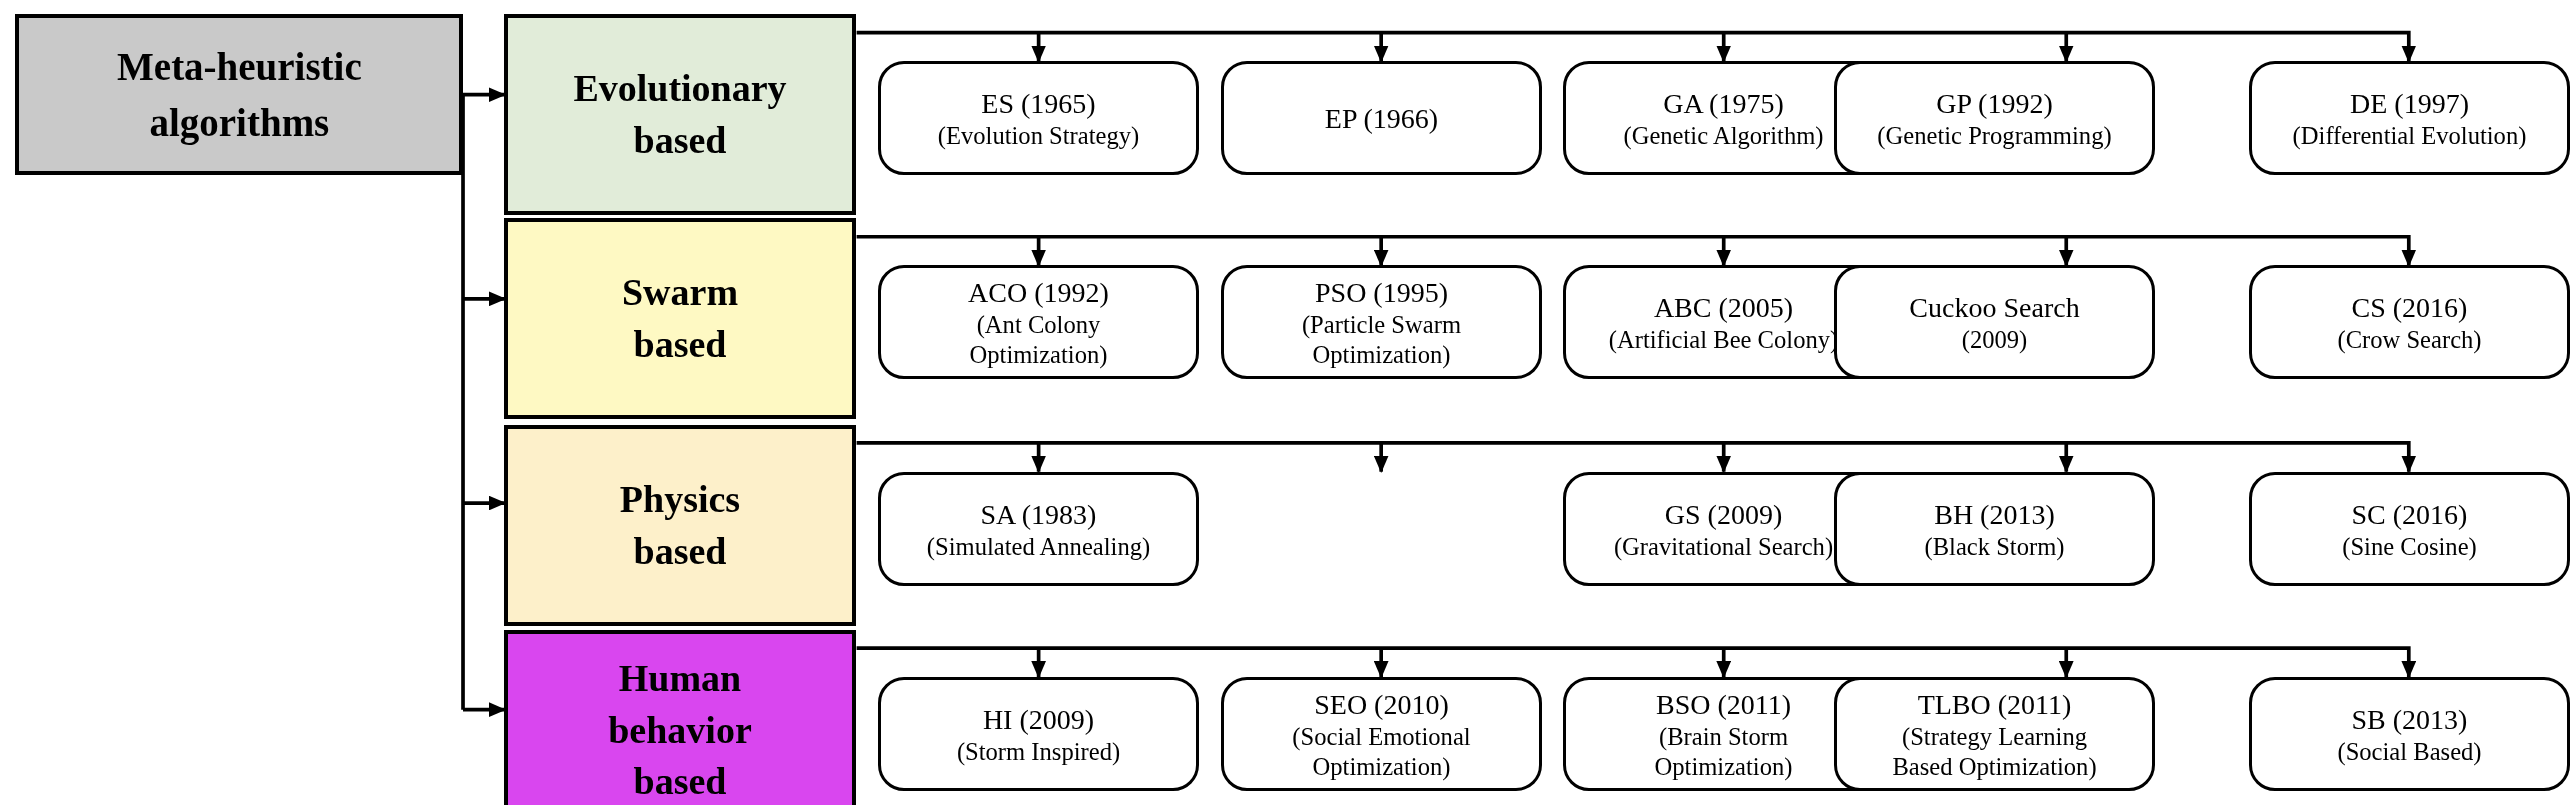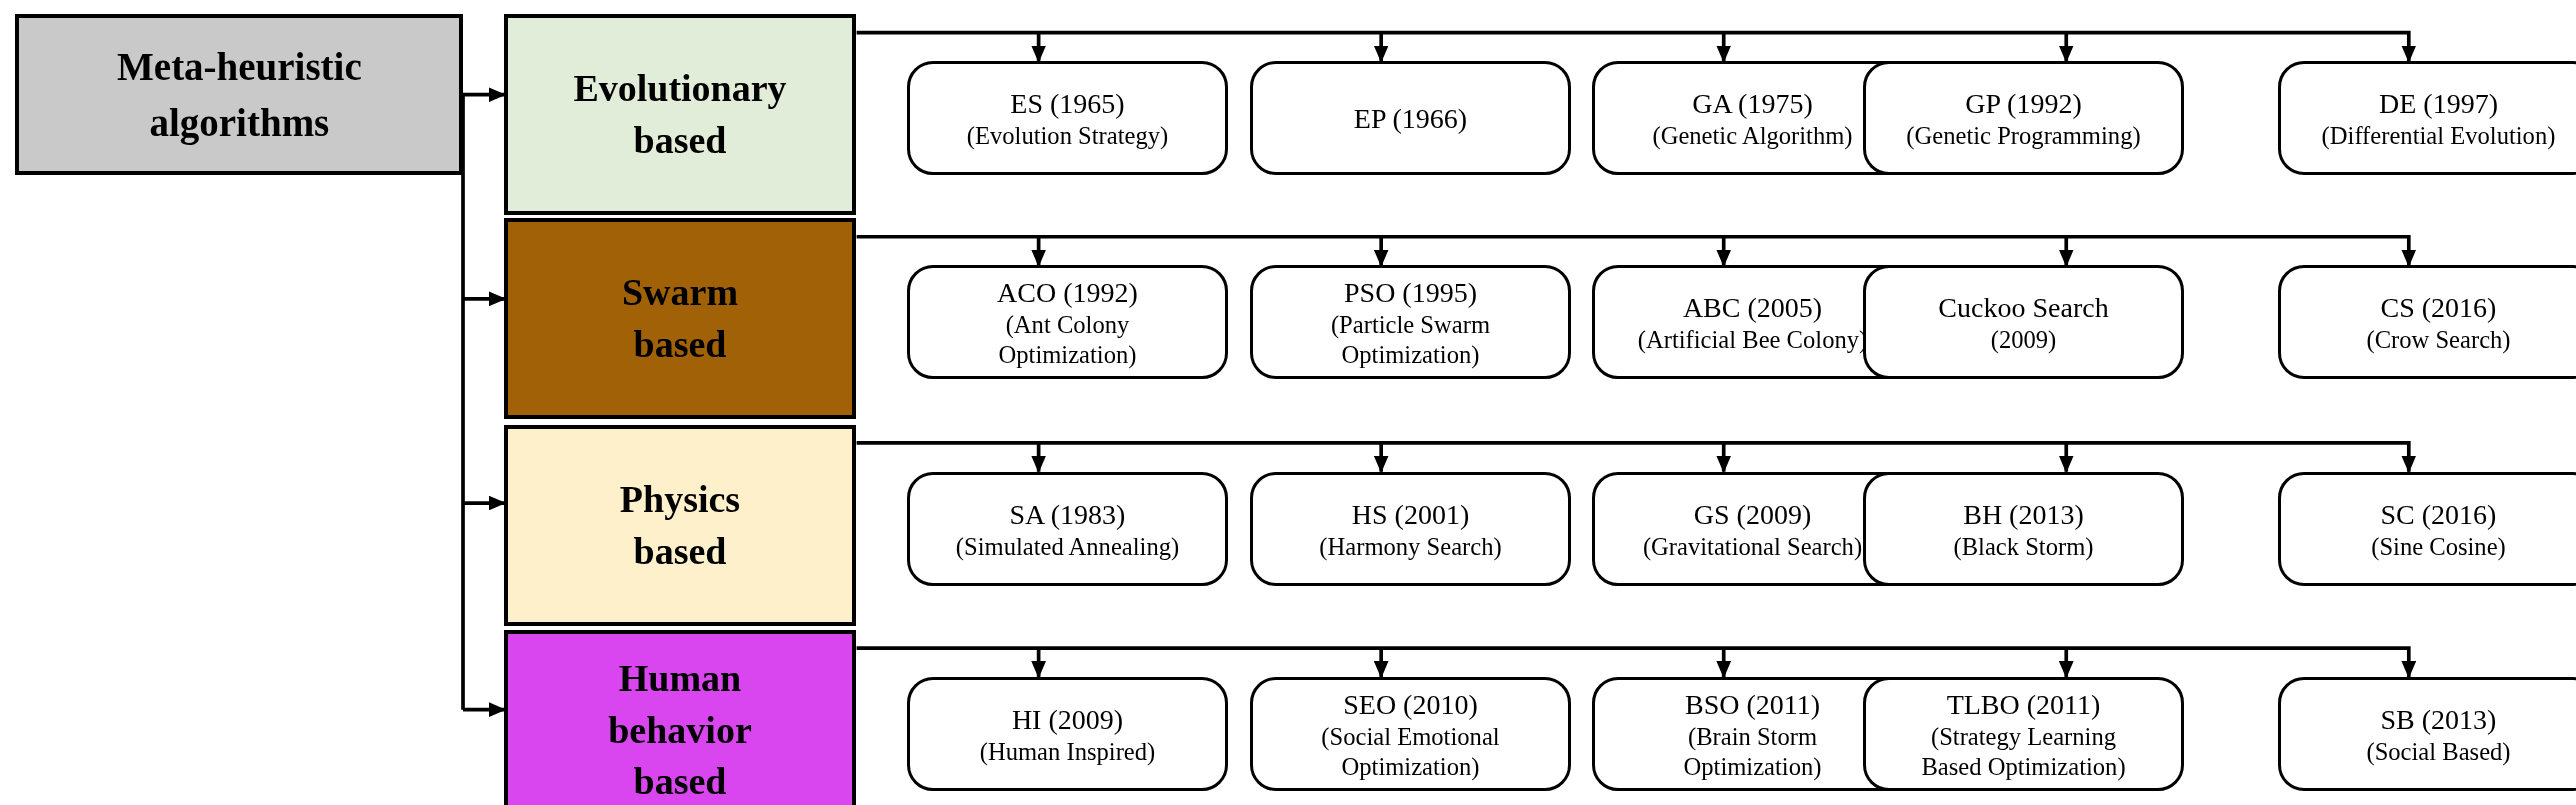--- a/index.html
+++ b/index.html
@@ -28,21 +28,21 @@
   .leaf{
     width:321px;height:114px;
     background:#ffffff;border:3.7px solid #000;border-radius:26px;
     padding:3.7px 8.6px;
   }
   .leaf-main{font-size:28px;line-height:1.25;white-space:pre-line;}
   .leaf-sub{font-size:24.6px;line-height:1.22;white-space:pre-line;}
   
   .r0{--t:14px}.r1{--t:218px}.r2{--t:425px}.r3{--t:630px}
   .cat-box{top:var(--t);}
-  .leaf{top:calc(var(--t) + 47px);margin-left:29px;}
+  .leaf{top:calc(var(--t) + 47px);}
   
   .c0{left:878px}.c1{left:1221px}.c2{left:1563px}.c3{left:1834px}.c4{left:2249px}
 </style>
 </head>
 <body>
 
 <div id="stage">
 
   <svg id="wires" viewBox="0 0 4187 1309" xmlns="http://www.w3.org/2000/svg">
     <defs>
@@ -102,21 +102,21 @@
   </div>
   <div class="box leaf r0 c3">
     <div class="leaf-main">GP (1992)</div>
     <div class="leaf-sub">(Genetic Programming)</div>
   </div>
   <div class="box leaf r0 c4">
     <div class="leaf-main">DE (1997)</div>
     <div class="leaf-sub">(Differential Evolution)</div>
   </div>
 
-  <div class="box cat-box r1" style="background: #a16207;">Swarm
+  <div class="box cat-box r1" style="background: #fef9c3;">Swarm
 based</div>
   <div class="box leaf r1 c0">
     <div class="leaf-main">ACO (1992)</div>
     <div class="leaf-sub">(Ant Colony
 Optimization)</div>
   </div>
   <div class="box leaf r1 c1">
     <div class="leaf-main">PSO (1995)</div>
     <div class="leaf-sub">(Particle Swarm
 Optimization)</div>
@@ -133,43 +133,39 @@
     <div class="leaf-main">CS (2016)</div>
     <div class="leaf-sub">(Crow Search)</div>
   </div>
 
   <div class="box cat-box r2" style="background: rgb(253, 240, 202);">Physics
 based</div>
   <div class="box leaf r2 c0">
     <div class="leaf-main">SA (1983)</div>
     <div class="leaf-sub">(Simulated Annealing)</div>
   </div>
-  <div class="box leaf r2 c1">
-    <div class="leaf-main">HS (2001)</div>
-    <div class="leaf-sub">(Harmony Search)</div>
-  </div>
   <div class="box leaf r2 c2">
     <div class="leaf-main">GS (2009)</div>
     <div class="leaf-sub">(Gravitational Search)</div>
   </div>
   <div class="box leaf r2 c3">
     <div class="leaf-main">BH (2013)</div>
     <div class="leaf-sub">(Black Storm)</div>
   </div>
   <div class="box leaf r2 c4">
     <div class="leaf-main">SC (2016)</div>
     <div class="leaf-sub">(Sine Cosine)</div>
   </div>
 
   <div class="box cat-box r3" style="background: #d946ef;">Human
 behavior
 based</div>
   <div class="box leaf r3 c0">
     <div class="leaf-main">HI (2009)</div>
-    <div class="leaf-sub">(Human Inspired)</div>
+    <div class="leaf-sub">(Storm Inspired)</div>
   </div>
   <div class="box leaf r3 c1">
     <div class="leaf-main">SEO (2010)</div>
     <div class="leaf-sub">(Social Emotional
 Optimization)</div>
   </div>
   <div class="box leaf r3 c2">
     <div class="leaf-main">BSO (2011)</div>
     <div class="leaf-sub">(Brain Storm
 Optimization)</div>

